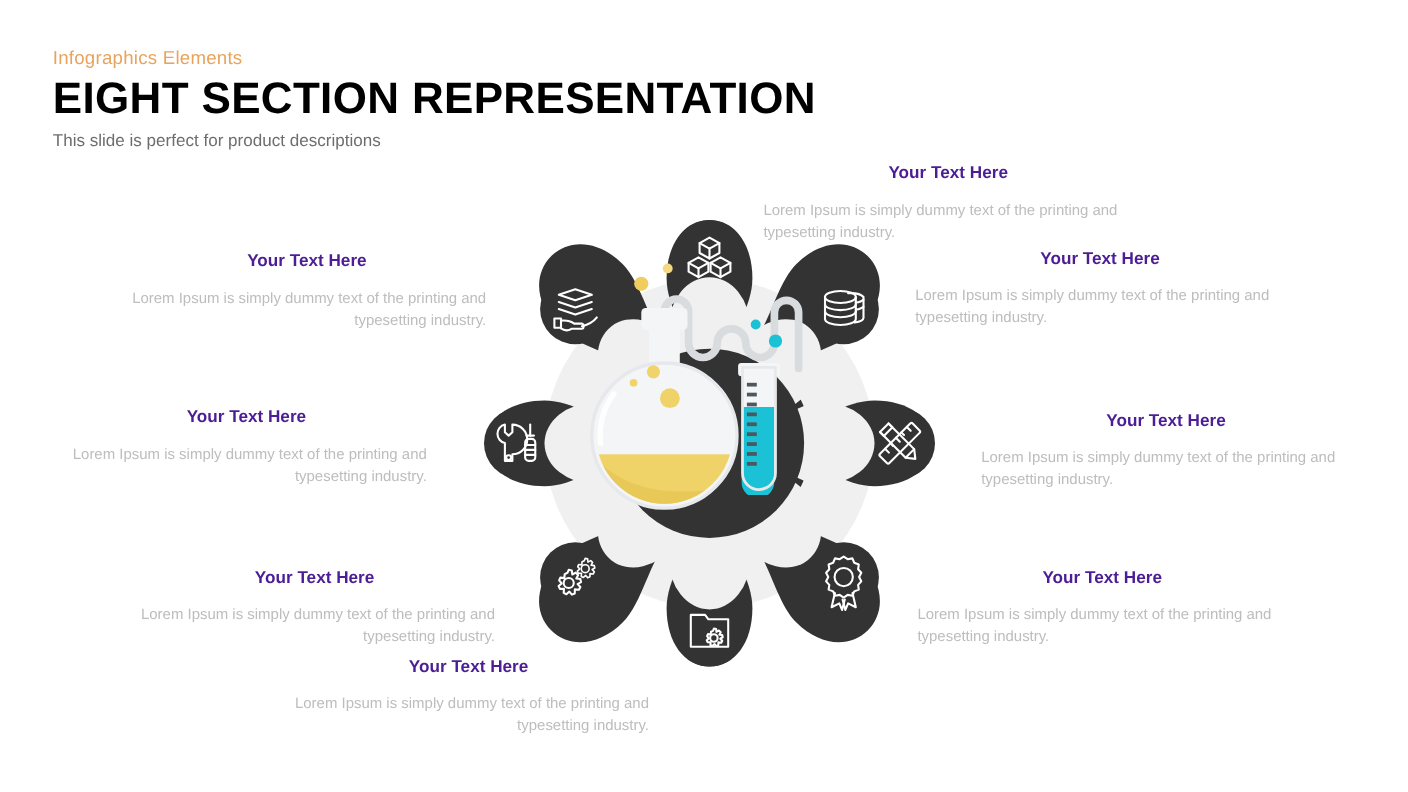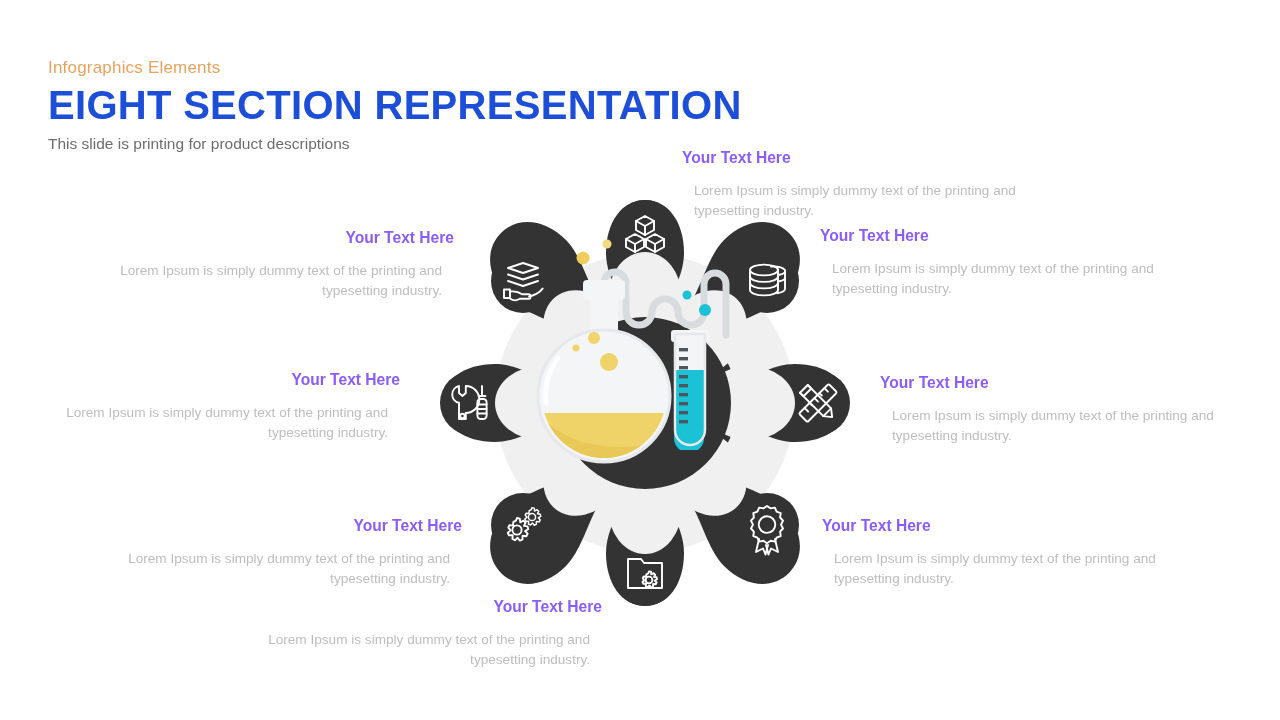--- a/index.html
+++ b/index.html
@@ -14,35 +14,35 @@
     position: relative;
     overflow: hidden;
     font-family: "Liberation Sans", sans-serif;
     -webkit-font-smoothing: antialiased;
   }
 
   
   .header {
     position: absolute;
     left: 48px;
-    top: 58px;
+    top: 43px;
     width: 900px;
   }
   .eyebrow {
     font-size: 17px;
     color: #E8A35C;
     letter-spacing: 0.2px;
     line-height: 1.2;
     margin: 0 0 6px 0;
     font-weight: 400;
   }
   .main-title {
     font-size: 40px;
     font-weight: bold;
-    color: #1d4ed8;
+    color: #000000;
     letter-spacing: 0.3px;
     line-height: 1.08;
     margin: 0 0 4px 0;
     white-space: nowrap;
   }
   .subtitle {
     font-size: 15.5px;
     color: #6d6d6d;
     line-height: 1.3;
     margin: 6px 0 0 0;
@@ -67,23 +67,24 @@
   }
 
   
   .callout {
     position: absolute;
     width: 352px;
   }
   .callout .ct-title {
     font-size: 15.6px;
     font-weight: bold;
-    color: #8b5cf6;
+    color: #4c1d95;
     line-height: 1.32;
     margin: 0 0 2px 0;
+    text-align: center;
   }
   .callout .ct-body {
     font-size: 13.6px;
     color: #bdbdbd;
     line-height: 1.47;
     margin: 12px;
     font-weight: 400;
   }
   .callout.align-right { text-align: right; }
   .callout.align-left  { text-align: left;  }
@@ -97,21 +98,21 @@
   .c-botleft    { left: 110px; top: 516px; width: 352px; }
   .c-left       { left:  48px; top: 370px; width: 352px; }
   .c-topleft    { left: 104px; top: 228px; width: 350px; }
 </style>
 </head>
 <body>
 
 <div class="header">
   <p class="eyebrow">Infographics Elements</p>
   <h1 class="main-title">EIGHT SECTION REPRESENTATION</h1>
-  <p class="subtitle">This slide is printing for product descriptions</p>
+  <p class="subtitle">This slide is perfect for product descriptions</p>
 </div>
 
 <div class="stage">
 <svg class="diagram-svg" viewBox="0 0 494 490" xmlns="http://www.w3.org/2000/svg">
   <defs>
 
     <g id="pin-shape">
       <path d="M0,-30 C16.6,-30 30,-16.6 30,0 C30,13 22,24 11,28.4
                C5,31 -22,48 -34,62 C-40,69 -48,64 -44,55
                C-36,38 -30,18 -30,0 C-30,-16.6 -16.6,-30 0,-30 Z"></path>

